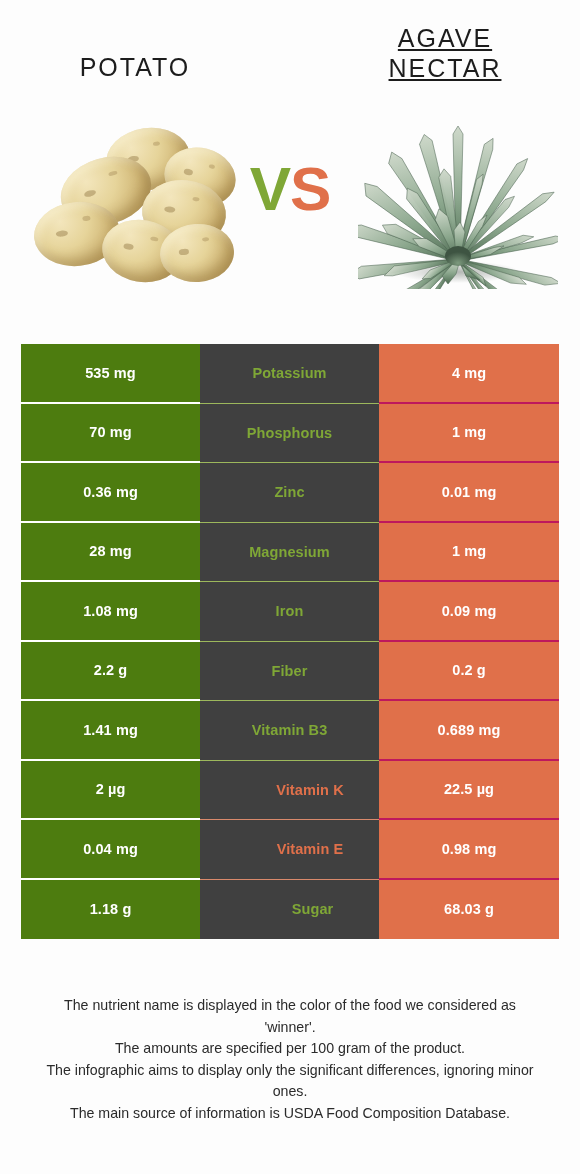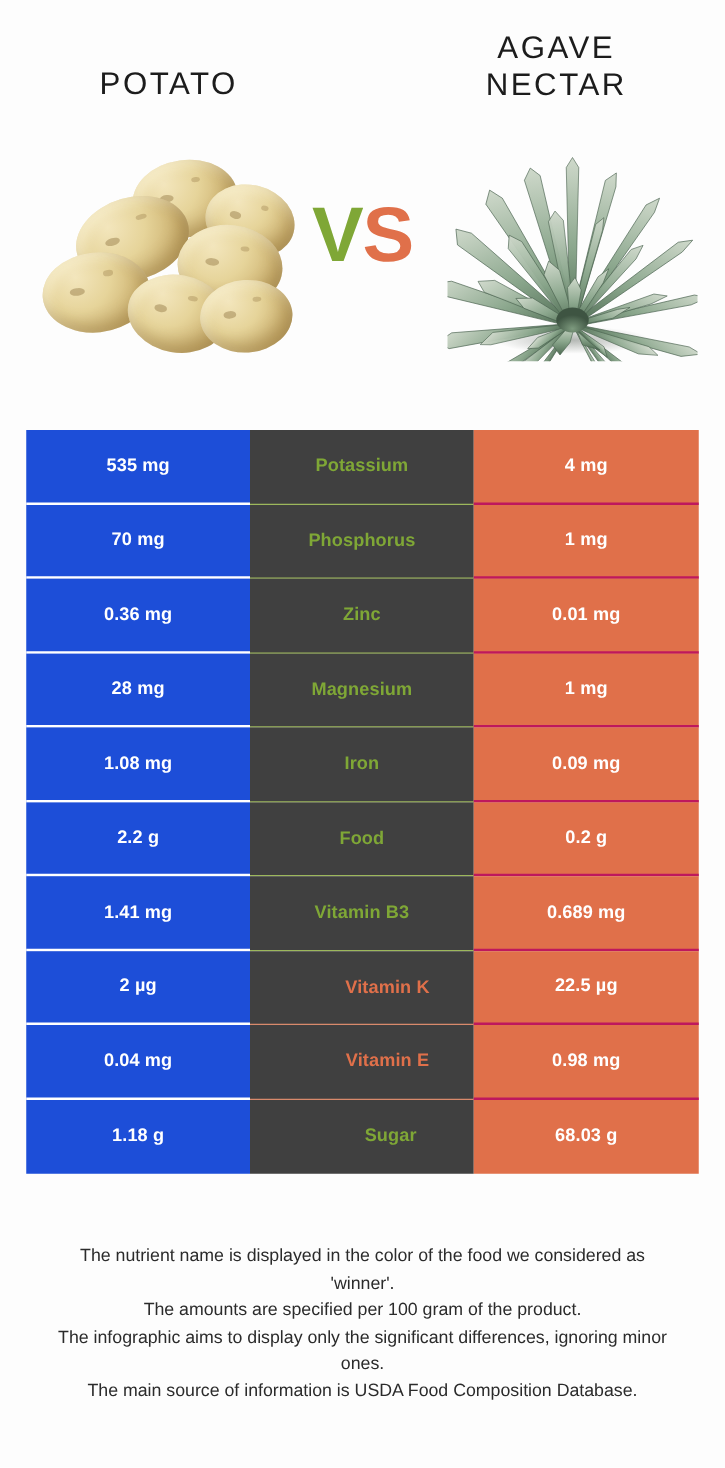--- a/index.html
+++ b/index.html
@@ -44,20 +44,21 @@
   }
   .title-left {
     left: 10px;
     top: 52px;
     width: 250px;
   }
   .title-right {
     left: 325px;
     top: 23px;
     width: 240px;
+    text-decoration: underline;
   }
   .title-line { display: block; }
 
   
   .hero {
     position: absolute;
     top: 100px;
     left: 0;
     width: 496px;
     height: 215px;
@@ -156,21 +157,21 @@
     display: flex;
     align-items: center;
     justify-content: center;
     font-size: 14.5px;
     font-weight: 600;
     box-sizing: border-box;
     letter-spacing: 0.1px;
   }
   .cell-left {
     width: 179px;
-    background: #1d4ed8;
+    background: #4d7c0f;
     color: #ffffff;
     border-bottom: 2px solid #ffffff;
   }
   .cell-right {
     width: 180px;
     background: #E0704A;
     color: #ffffff;
     border-bottom: 2px solid #be185d;
   }
   .cell-mid {
@@ -333,21 +334,21 @@
         <div class="cell cell-mid win-green">Magnesium</div>
         <div class="cell cell-right">1 mg</div>
       </div>
       <div class="row">
         <div class="cell cell-left">1.08 mg</div>
         <div class="cell cell-mid win-green">Iron</div>
         <div class="cell cell-right">0.09 mg</div>
       </div>
       <div class="row">
         <div class="cell cell-left">2.2 g</div>
-        <div class="cell cell-mid win-green">Food</div>
+        <div class="cell cell-mid win-green">Fiber</div>
         <div class="cell cell-right">0.2 g</div>
       </div>
       <div class="row">
         <div class="cell cell-left">1.41 mg</div>
         <div class="cell cell-mid win-green">Vitamin B3</div>
         <div class="cell cell-right">0.689 mg</div>
       </div>
       <div class="row">
         <div class="cell cell-left">2 µg</div>
         <div class="cell cell-mid win-orange">Vitamin K</div>

